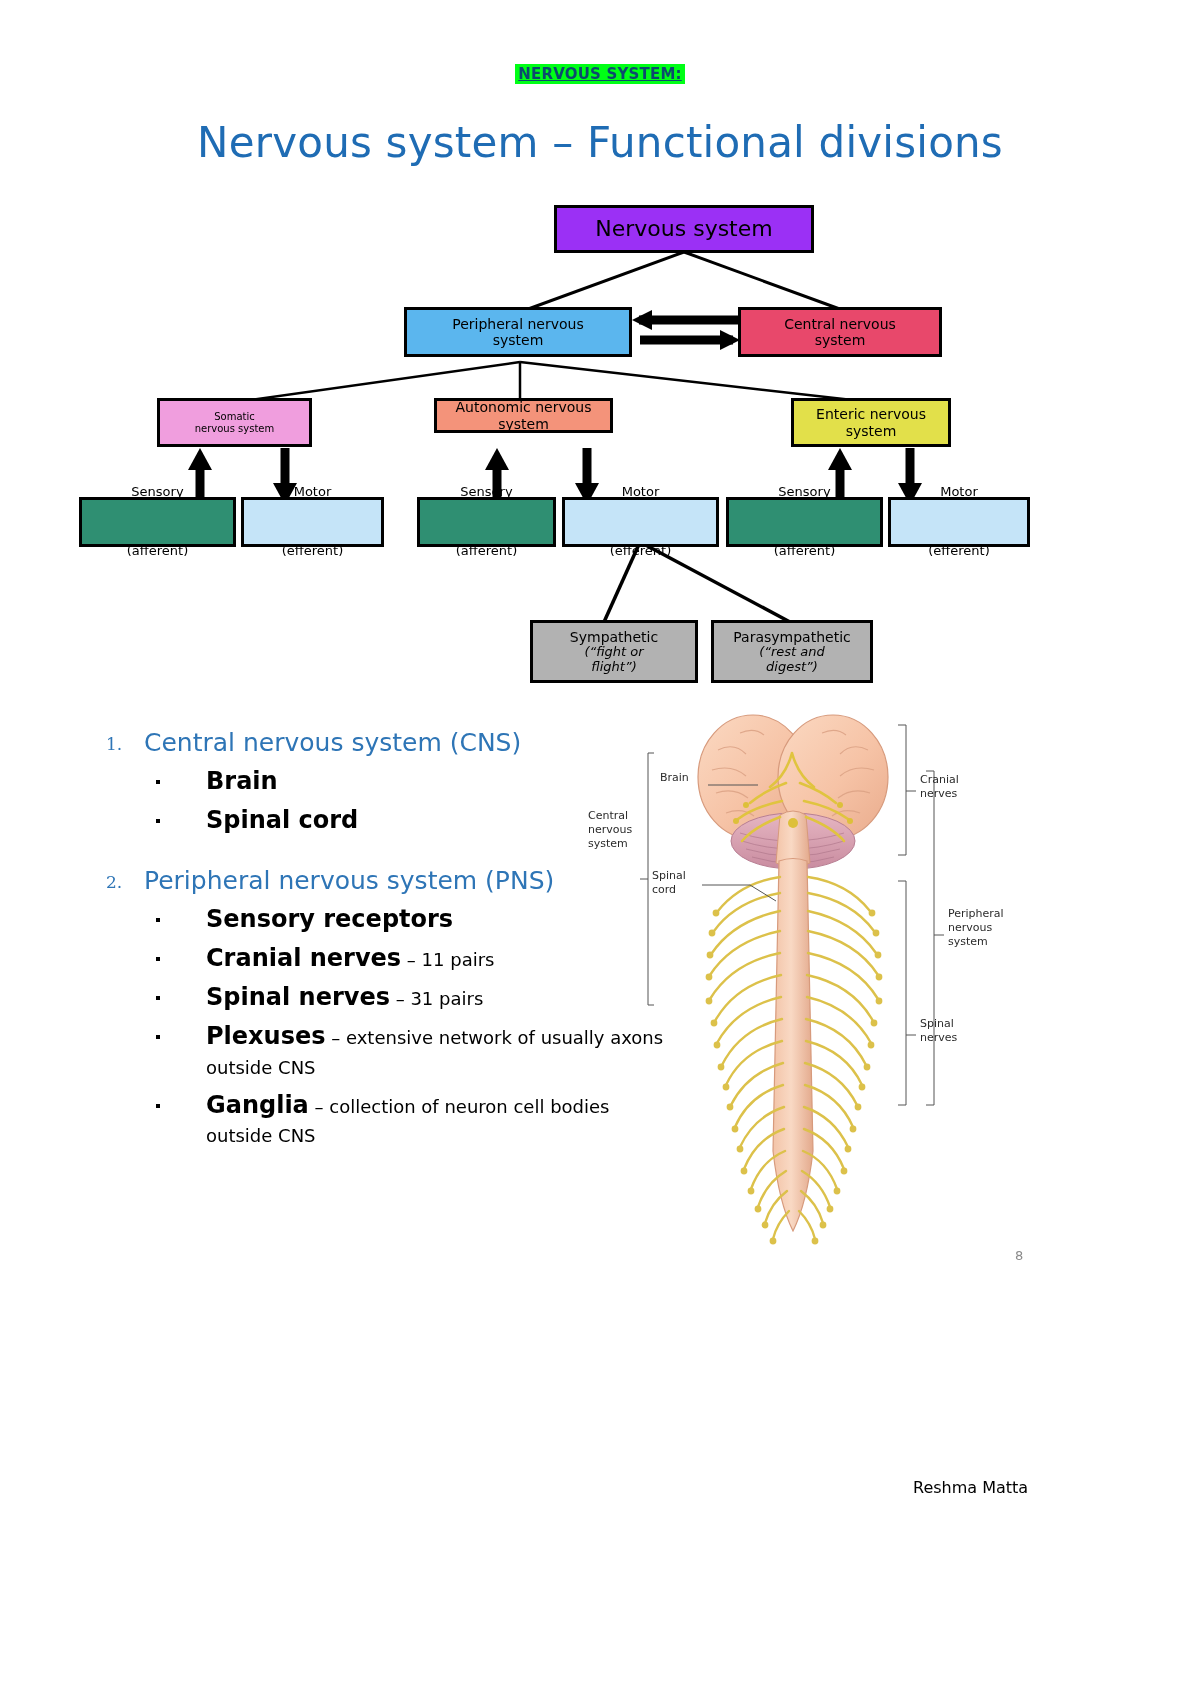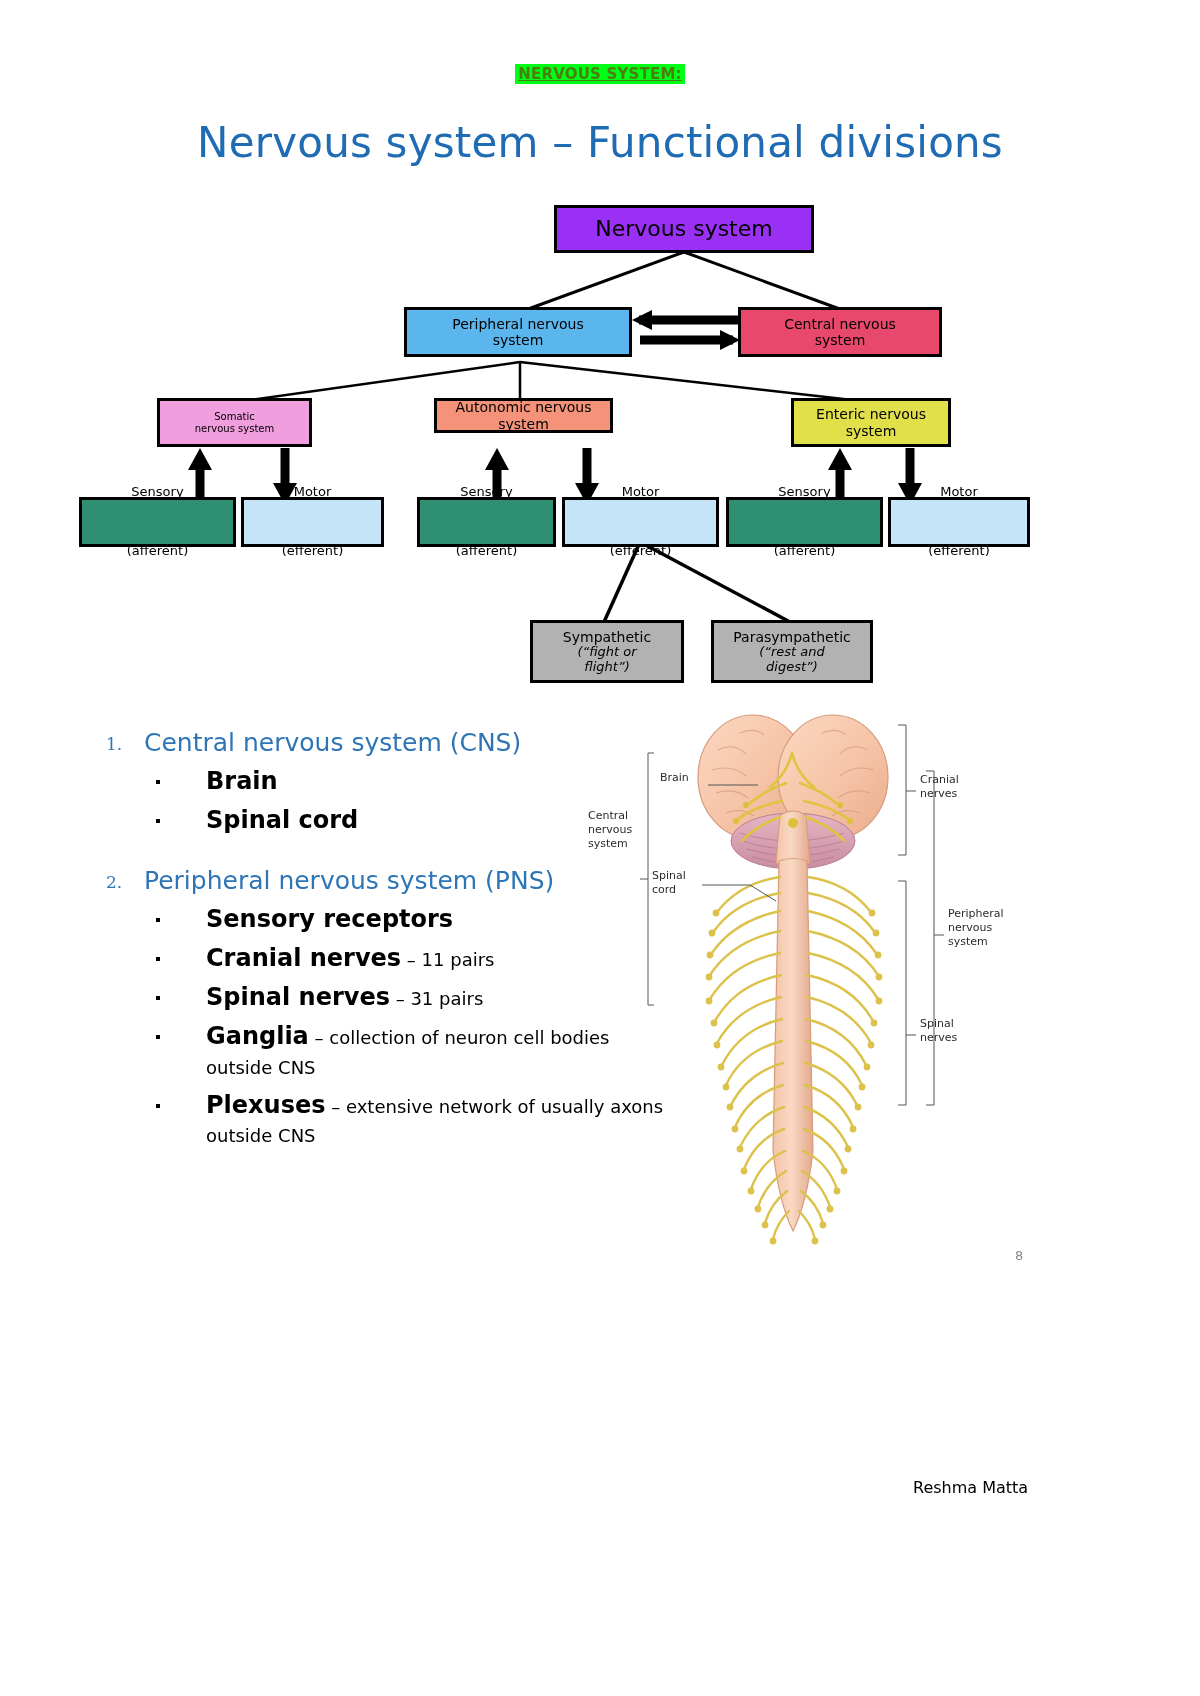--- a/index.html
+++ b/index.html
@@ -1,21 +1,21 @@
 <!DOCTYPE html>
 <html><head>
 <meta charset="utf-8">
 <style>
   html,body{margin:0;padding:0;background:#fff;}
   body{width:1200px;height:1696px;position:relative;font-family:"DejaVu Sans",sans-serif;overflow:hidden;}
   .page{position:absolute;inset:0;background:#fff;}
 
   
   .hl-title{position:absolute;left:0;right:0;top:64px;text-align:center;}
-  .hl-title span{background:#00ff16;color:#4d7c0f;font-family:"DejaVu Sans",sans-serif;
+  .hl-title span{background:#00ff16;color:#0c4a6e;font-family:"DejaVu Sans",sans-serif;
     font-weight:bold;font-size:15px;letter-spacing:.2px;text-decoration:underline;padding:1px 3px;}
   .main-title{position:absolute;left:0;right:0;top:118px;text-align:center;color:#1f6cb4;
     font-family:"DejaVu Sans",sans-serif;font-size:42px;font-weight:400;letter-spacing:.2px;}
 
   
   .diagram{position:absolute;left:0;top:190px;width:1200px;height:520px;}
   .diagram svg{position:absolute;left:0;top:0;}
   .node{position:absolute;box-sizing:border-box;border:3px solid #000;
     display:flex;flex-direction:column;align-items:center;justify-content:center;
     text-align:center;color:#000;font-family:"DejaVu Sans",sans-serif;line-height:1.15;}
@@ -156,21 +156,21 @@
     <div class="node n-leaf" style="left:726px;top:307px;width:157px;height:50px;background:#2f8f72;">
       <span>Sensory</span>
       <span class="l2">(afferent)</span>
     </div>
 
     <div class="node n-leaf" style="left:888px;top:307px;width:142px;height:50px;background:#c5e4f8;">
       <span>Motor</span>
       <span class="l2">(efferent)</span>
     </div>
 
-    <div class="node n-gray" style="left:530px;top:430px;width:154px;height:63px;background:#b2b2b2;">
+    <div class="node n-gray" style="left:530px;top:430px;width:168px;height:63px;background:#b2b2b2;">
       <span>Sympathetic</span>
       <span class="l2 sub">(“fight or</span>
       <span class="l2 sub">flight”)</span>
     </div>
 
     <div class="node n-gray" style="left:711px;top:430px;width:162px;height:63px;background:#b2b2b2;">
       <span>Parasympathetic</span>
       <span class="l2 sub">(“rest and</span>
       <span class="l2 sub">digest”)</span>
     </div>
@@ -220,28 +220,28 @@
       <div class="sub-row">
         <span class="dot"></span>
         <div class="sub-txt">
           <b>Spinal nerves</b><span class="small"> – 31 pairs</span>
         </div>
       </div>
 
       <div class="sub-row">
         <span class="dot"></span>
         <div class="sub-txt">
+          <b>Plexuses</b><span class="small"> – extensive network of usually axons outside CNS</span>
+        </div>
+      </div>
+
+      <div class="sub-row">
+        <span class="dot"></span>
+        <div class="sub-txt">
           <b>Ganglia</b><span class="small"> – collection of neuron cell bodies outside CNS</span>
-        </div>
-      </div>
-
-      <div class="sub-row">
-        <span class="dot"></span>
-        <div class="sub-txt">
-          <b>Plexuses</b><span class="small"> – extensive network of usually axons outside CNS</span>
         </div>
       </div>
     </div>
   </div>
 
   <div class="anat">
     <svg width="430" height="570" viewBox="0 0 430 570">
       <defs>
         <linearGradient id="brainG" x1="0" y1="0" x2="1" y2="1">
           <stop offset="0%" stop-color="#fbd9c2"></stop>

